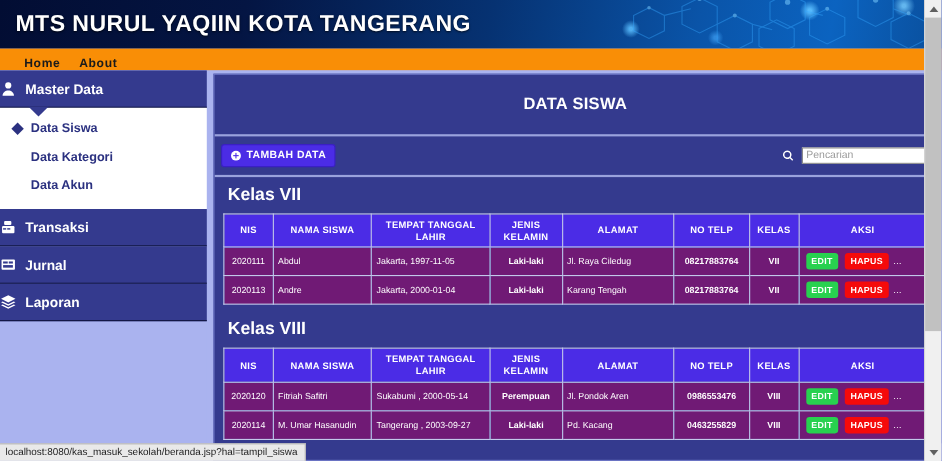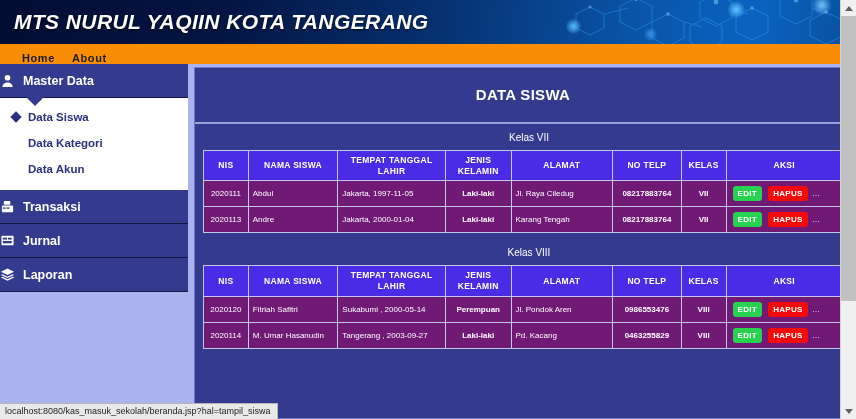--- a/index.html
+++ b/index.html
@@ -40,21 +40,20 @@
     position: relative;
     z-index: 3;
     color: #ffffff;
     font-size: 21px;
     font-weight: bold;
     letter-spacing: .4px;
     line-height: 44px;
     padding-left: 14px;
     text-shadow: 0 1px 2px rgba(0,0,0,.7);
     white-space: nowrap;
-    font-style: italic;
   }
 
   
   .navbar {
     height: 20px;
     background: #f98e06;
     display: flex;
     align-items: flex-end;
     padding-left: 22px;
     gap: 17px;
@@ -210,24 +209,23 @@
     font-size: 9.5px;
     color: #555;
     padding: 0 3px;
     font-family: "Liberation Sans", sans-serif;
     outline: none;
   }
   .search-input::placeholder { color: #9a9a9a; }
 
   .group-title {
     color: #ffffff;
-    font-size: 10px;
-    font-weight: normal;
+    font-size: 16px;
+    font-weight: bold;
     padding: 8px 0 7px 12px;
-    text-align: center;
   }
 
   .table-wrap { padding: 0 8px 6px 8px; }
   table {
     width: 100%;
     border-collapse: collapse;
     table-layout: fixed;
     border: 1px solid #c3c8ea;
   }
   thead th {
@@ -441,20 +439,34 @@
 
 
       <div class="sidebar-filler"></div>
     </div>
 
     <div class="content">
       <div class="panel">
 
         <div class="page-title">DATA SISWA</div>
 
+        <div class="toolbar">
+          <button class="btn-add">
+            <span class="plus-circle"></span>
+            <span>TAMBAH DATA</span>
+          </button>
+          <div class="search-wrap">
+            <span class="search-icon">
+              <svg viewBox="0 0 16 16">
+                  <path d="M6.8 1.2a5.6 5.6 0 1 0 3.3 10.1l3.3 3.3 1.3-1.3-3.3-3.3A5.6 5.6 0 0 0 6.8 1.2zm0 1.9a3.7 3.7 0 1 1 0 7.4 3.7 3.7 0 0 1 0-7.4z"></path>
+                </svg>
+            </span>
+            <input class="search-input" type="text" placeholder="Pencarian" style="">
+          </div>
+        </div>
 
         <div class="group-title">Kelas VII</div>
         <div class="table-wrap">
           <table>
             <colgroup>
               <col class="w-nis">
                 <col class="w-nama">
                 <col class="w-ttl">
                 <col class="w-jk">
               <col class="w-alamat">

